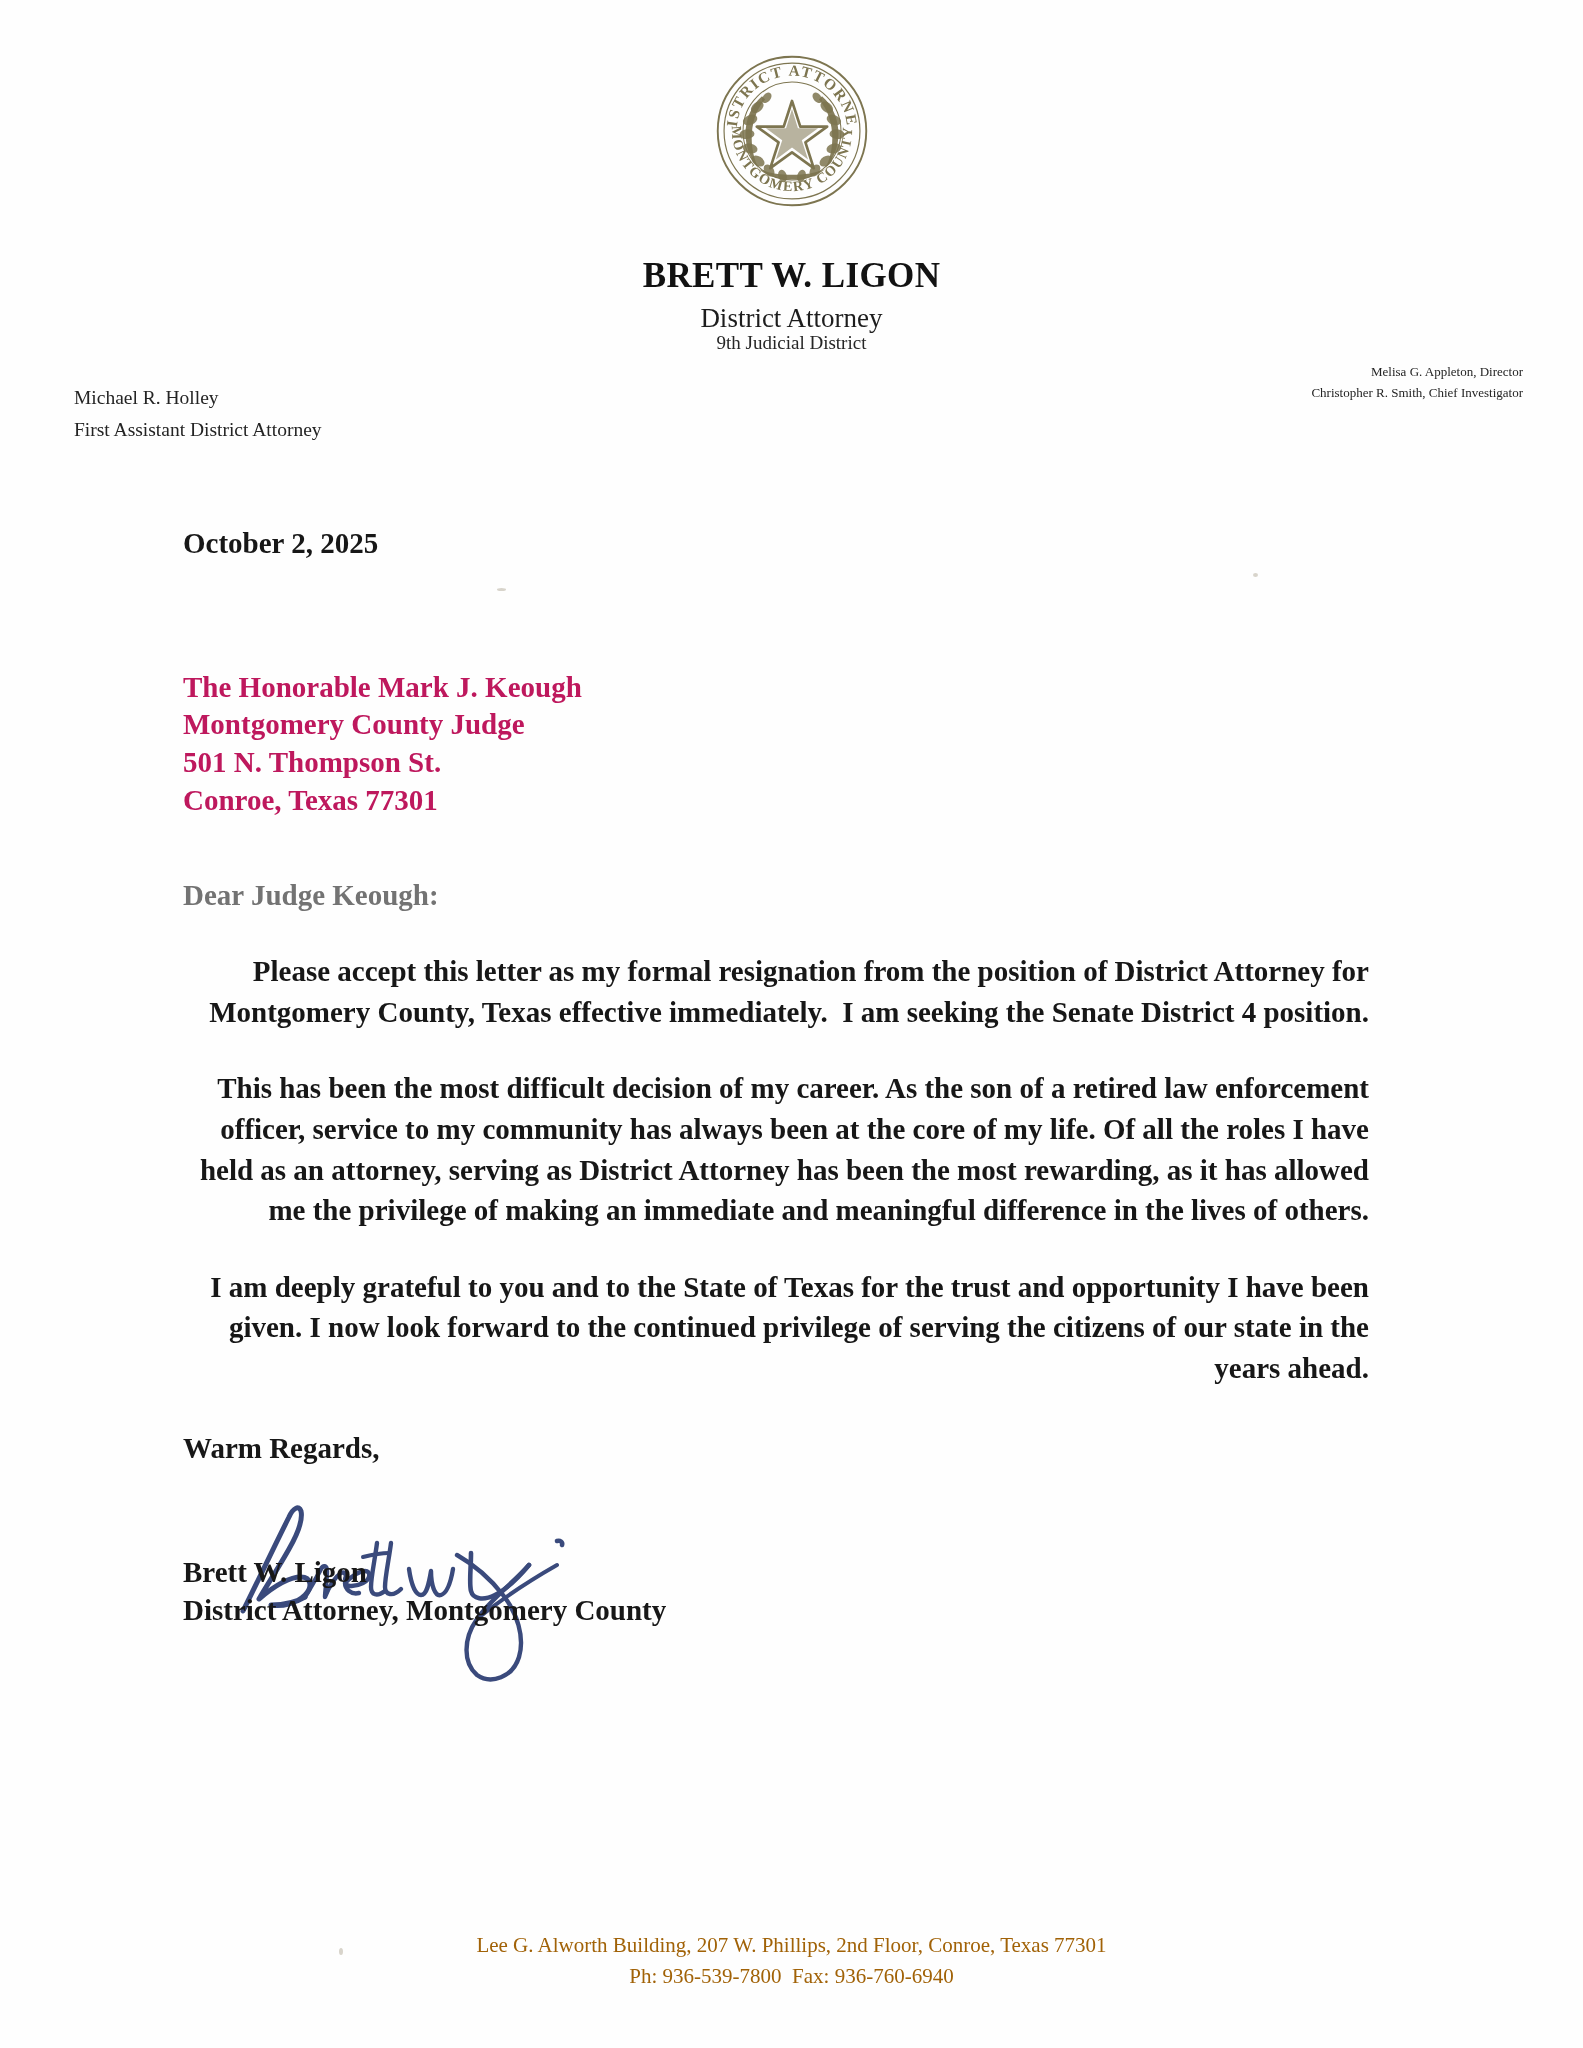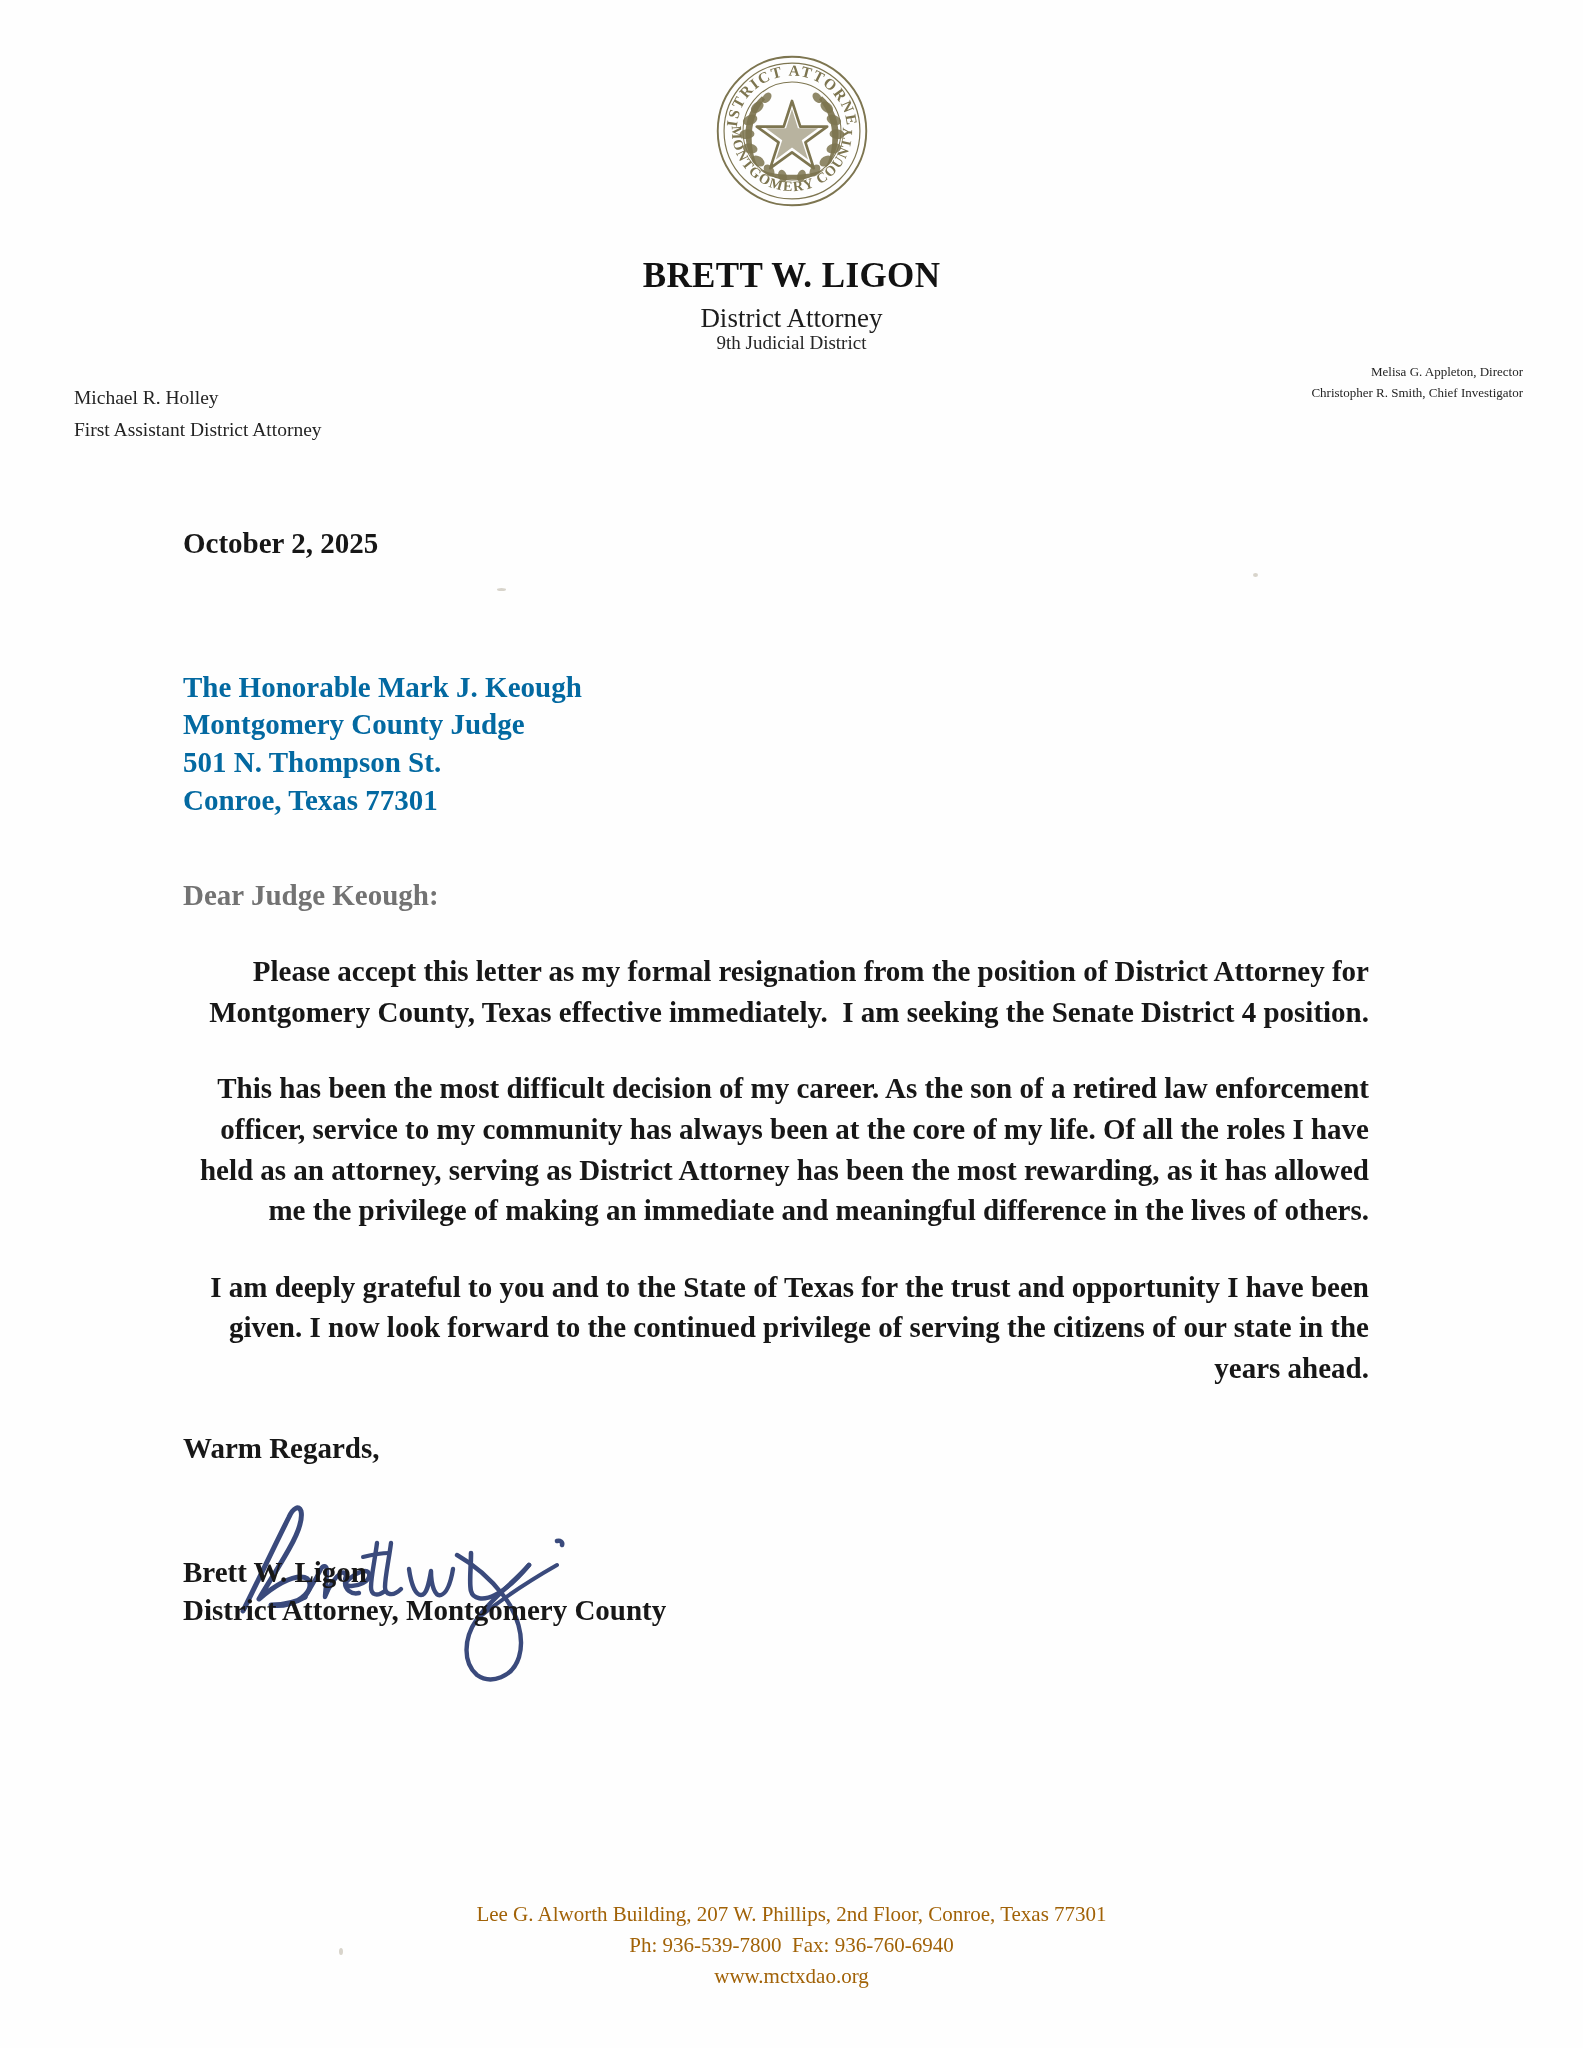--- a/index.html
+++ b/index.html
@@ -92,21 +92,21 @@
   }
   .date-line {
     font-size: 29px;
     line-height: 1.3;
     color: #171717;
   }
   .recipient {
     margin-top: 106px;
     font-size: 29px;
     line-height: 1.30;
-    color: #0369a1;
+    color: #be185d;
   }
   .recipient div { white-space: pre; }
   .salutation {
     margin-top: 58px;
     font-size: 29px;
     line-height: 1.3;
     color: #737373;
   }
   .para {
     margin-top: 36px;
@@ -282,20 +282,19 @@
       </svg>
       <div class="sig-name">Brett W. Ligon</div>
       <div class="sig-name">District Attorney, Montgomery County</div>
     </div>
 
   </div>
 
   <div class="footer">
     <div>Lee G. Alworth Building, 207 W. Phillips, 2nd Floor, Conroe, Texas 77301</div>
     <div>Ph: 936-539-7800  Fax: 936-760-6940</div>
-    <div>www.mctxdao.org</div>
   </div>
 
   <div class="speck" style="left:497px; top:588px; width:9px; height:3px;"></div>
   <div class="speck" style="left:339px; top:1948px; width:4px; height:7px;"></div>
   <div class="speck" style="left:1253px; top:573px; width:5px; height:4px;"></div>
 
 </div>
 
 </body></html>

